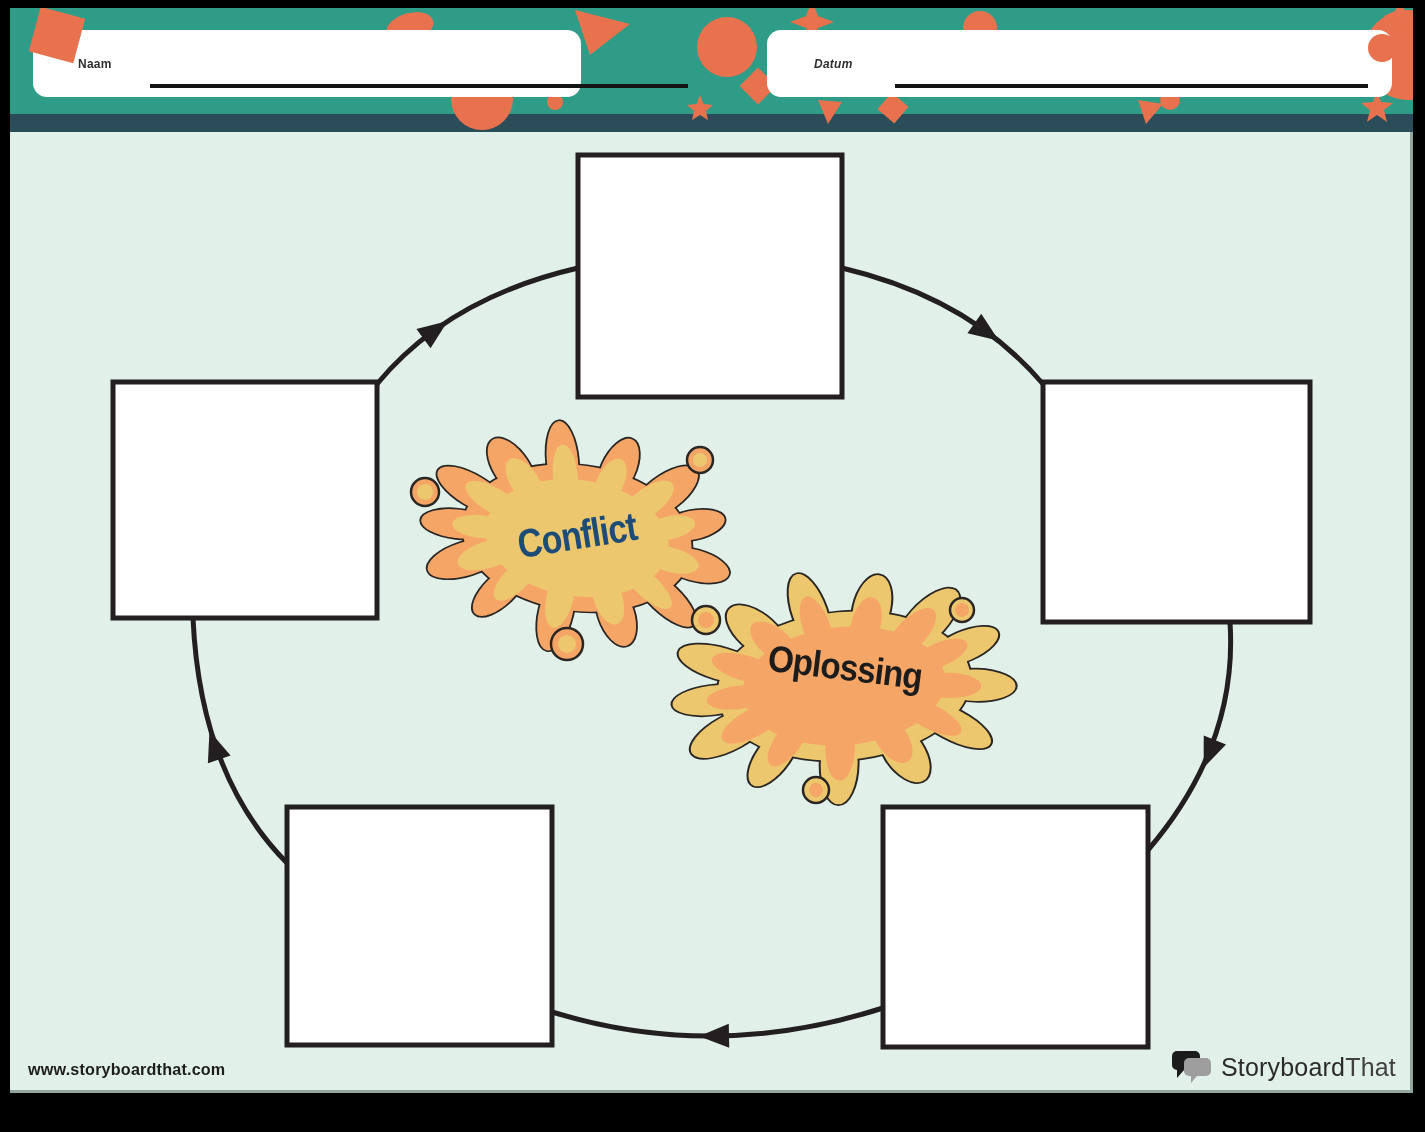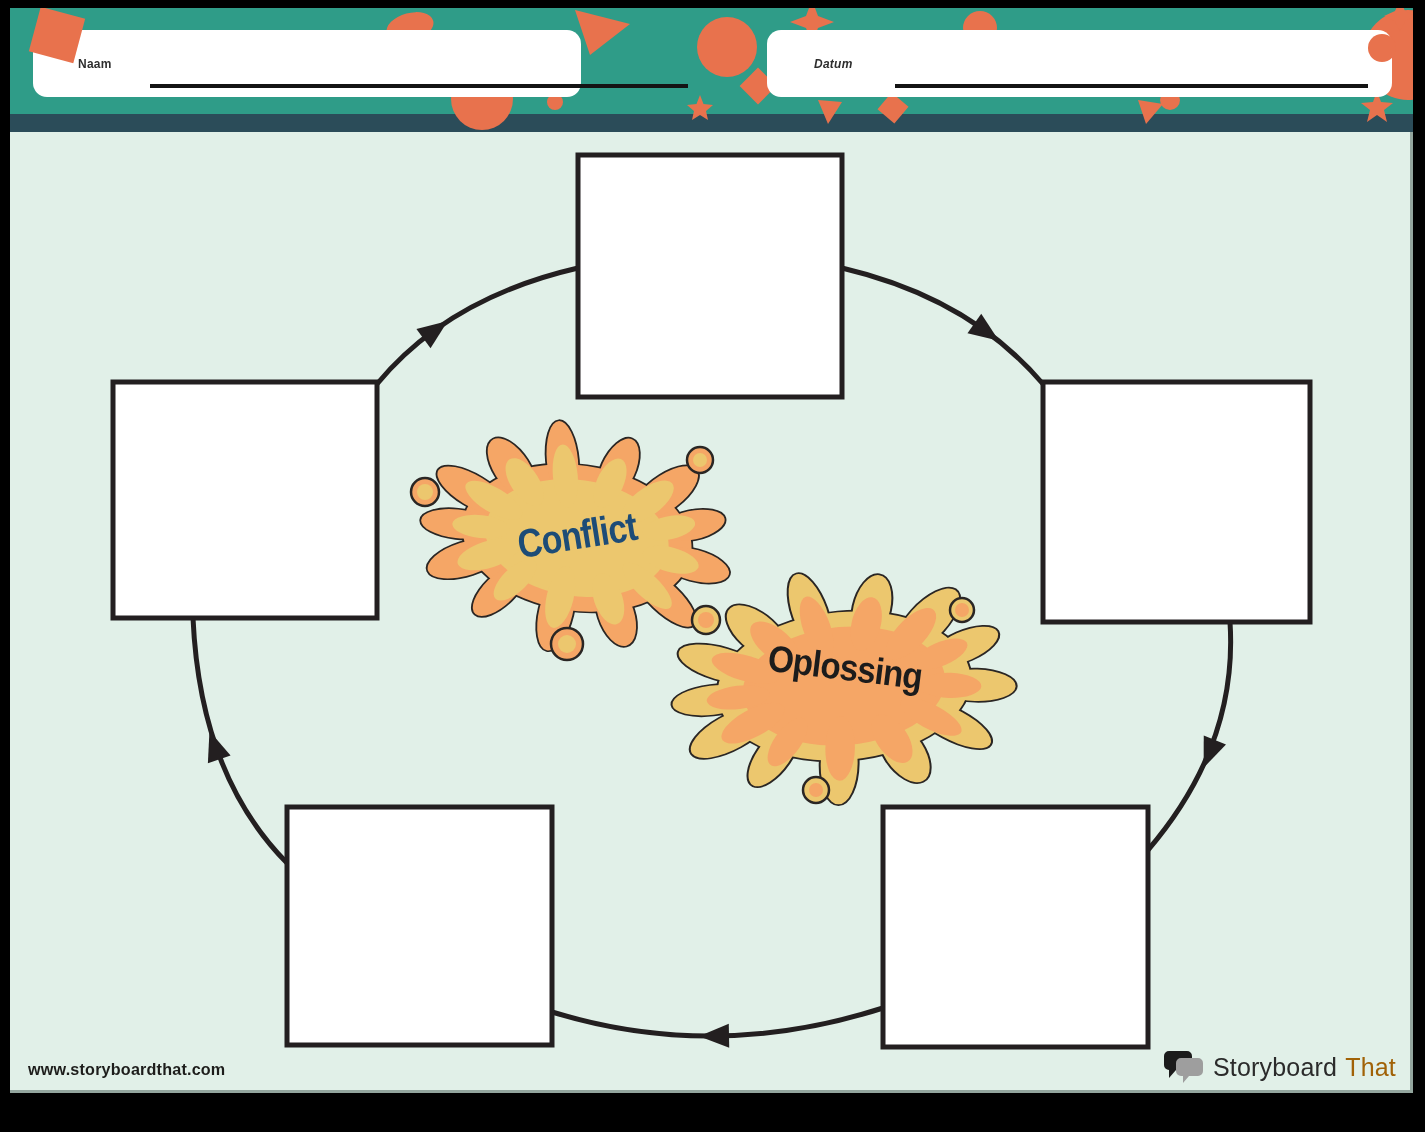--- a/index.html
+++ b/index.html
@@ -40,21 +40,21 @@
   }
   
   .site-url{
     position:absolute;left:18px;top:1052px;font-size:17px;font-weight:700;color:#1d1d1b;
     letter-spacing:.2px;transform:scaleX(.95);transform-origin:left;z-index:7;
   }
   .logo{
     position:absolute;right:14px;top:1042px;display:flex;align-items:center;gap:9px;z-index:7;
   }
   .logo-text{font-size:25px;letter-spacing:.2px;color:#2b2b2b;}
-  .logo-text .that{color:#a16207;margin-left:8px;}
+  .logo-text .that{color:#404040;}
 </style>
 </head>
 <body>
 
 <div class="page">
 
   <svg class="layer" width="1403" height="124" viewBox="0 0 1403 124">
     <rect x="0" y="0" width="1403" height="106" fill="#2f9c88"></rect>
 
     <g fill="#e8724d">

